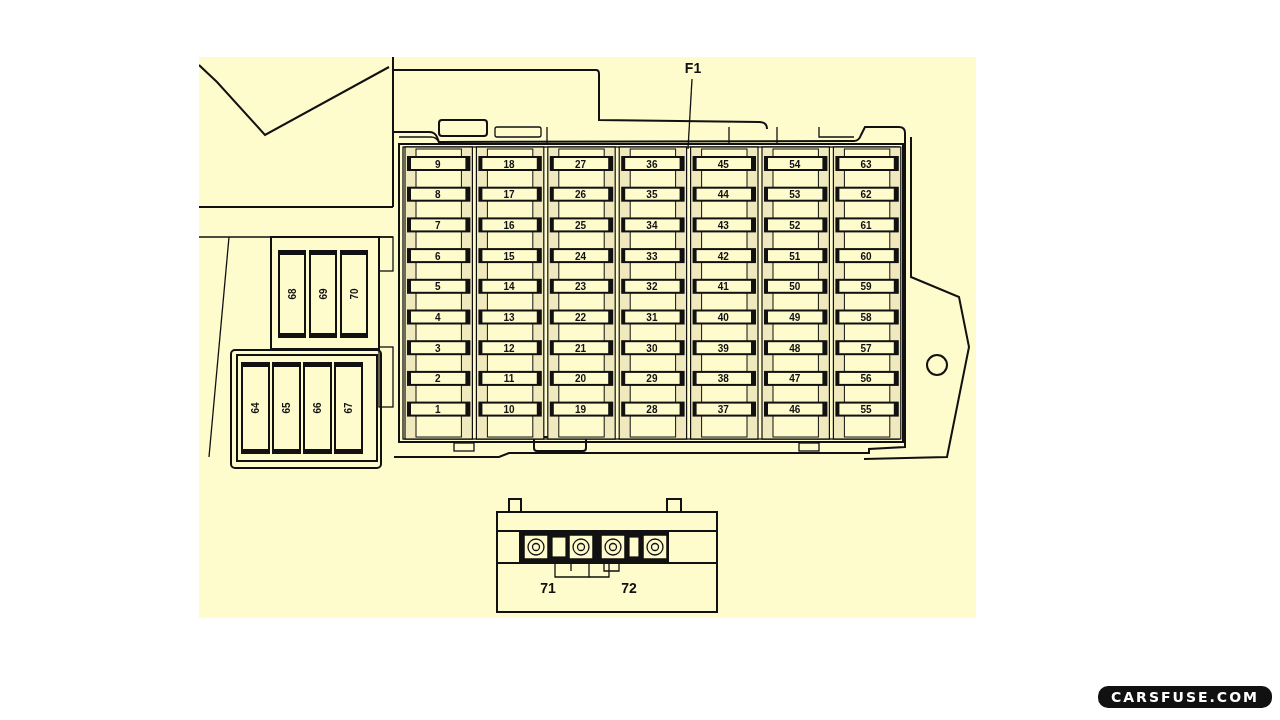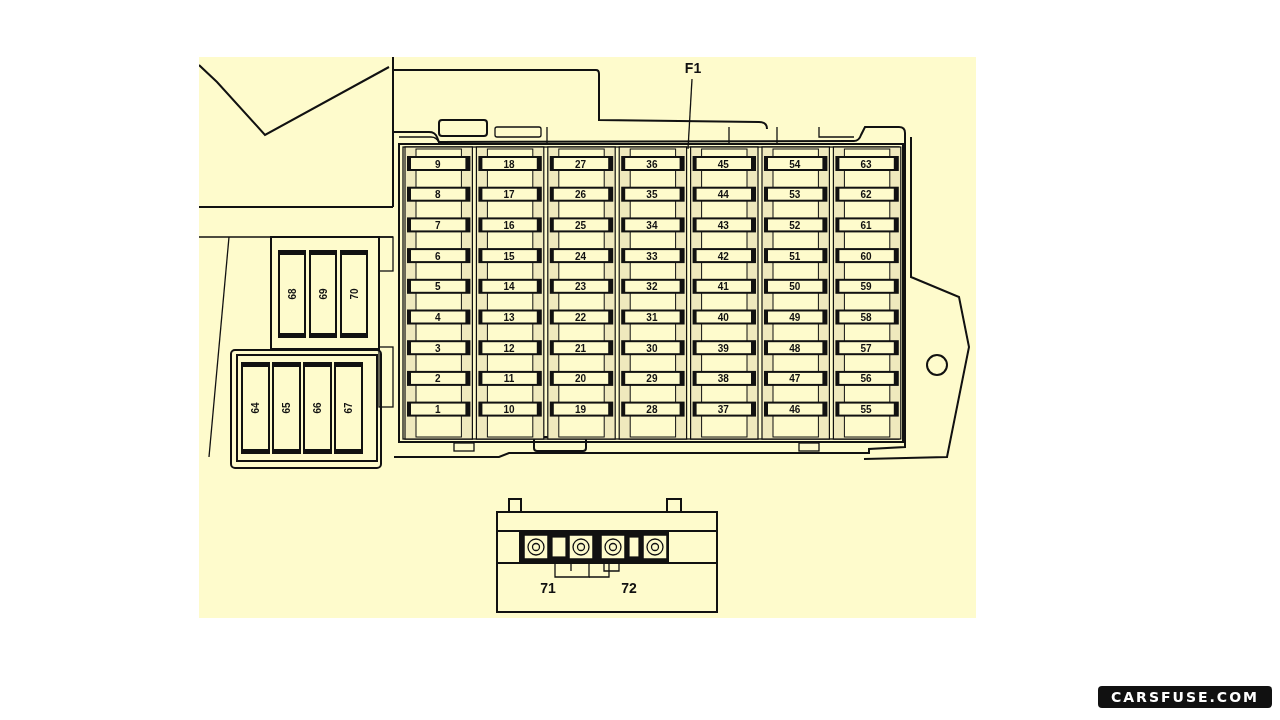--- a/index.html
+++ b/index.html
@@ -7,21 +7,21 @@
     #diagram { position: absolute; left: 199px; top: 57px; width: 777px; height: 561px; background: #fefbcc; }
     svg { display: block; }
     .ln { fill: none; stroke: #111; stroke-width: 2; }
     .ln1 { fill: none; stroke: #111; stroke-width: 1.3; }
     .slot { fill: #efe9bd; stroke: #111; stroke-width: 1.2; }
     .fuse { fill: #fefbcc; stroke: #111; stroke-width: 2; }
     .fuselbl { font-family: "Liberation Sans", sans-serif; font-weight: bold; font-size: 10px; fill: #111; text-anchor: middle; dominant-baseline: central; }
     .biglbl { font-family: "Liberation Sans", sans-serif; font-weight: bold; font-size: 14px; fill: #111; text-anchor: middle; }
     #watermark {
       position: absolute; left: 1098px; top: 686px; width: 174px; height: 22px;
-      background: #111; border-radius: 4px; color: #fff;
+      background: #111; border-radius: 10px; color: #fff;
       font-family: "DejaVu Sans", sans-serif; font-weight: bold; font-size: 14px;
       letter-spacing: 2px; text-align: center; line-height: 22px;
     }
   </style>
 </head>
 <body>
 
 <div id="diagram">
   <svg id="svg" width="777" height="561" viewBox="0 0 777 561">
 

